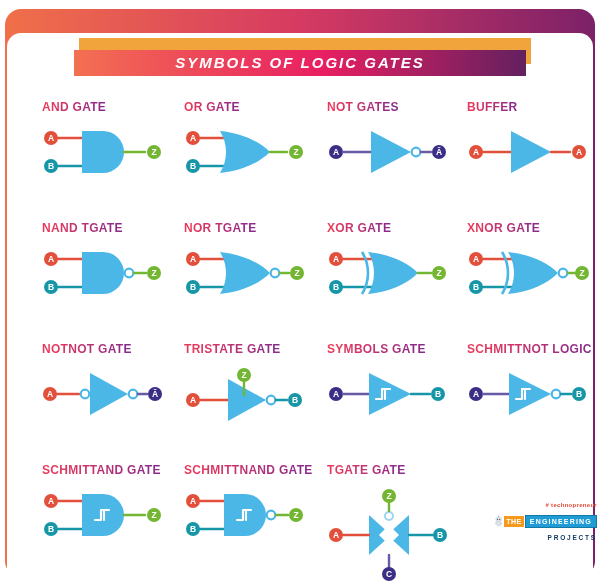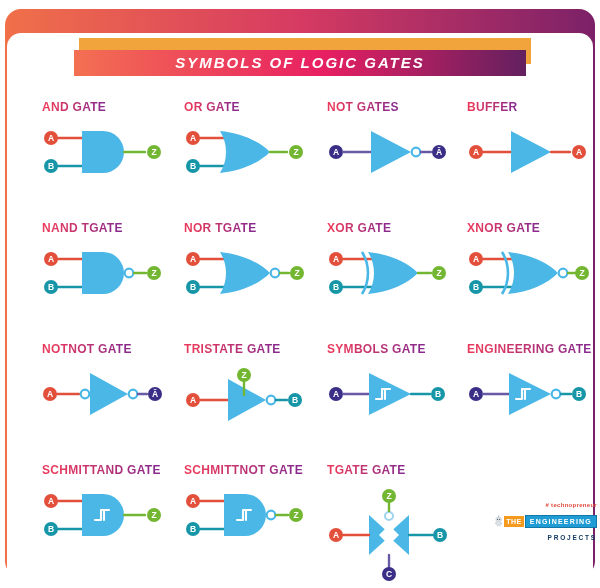--- a/index.html
+++ b/index.html
@@ -289,21 +289,21 @@
               </g>
               <line x1="84" y1="28" x2="103" y2="28" stroke="#1796a8" stroke-width="2.4" stroke-linecap="round"></line>
               <g>
                 <circle cx="111" cy="28" r="7" fill="#1796a8"></circle>
                 <text x="111" y="31" text-anchor="middle" font-size="8.5" font-weight="bold" fill="#fff" font-family="Liberation Sans, sans-serif">B</text>
               </g>
             </svg>
           </div>
       </div>
       <div class="cell">
-        <span class="gate-title">ENGINEERING GATE</span>
+        <span class="gate-title">SCHMITTNOT LOGIC</span>
         <div class="gate-figure">
             <svg width="130" height="56" viewBox="0 0 130 56" xmlns="http://www.w3.org/2000/svg">
               <g>
                 <circle cx="9" cy="28" r="7" fill="#3a2e86"></circle>
                 <text x="9" y="31" text-anchor="middle" font-size="8.5" font-weight="bold" fill="#fff" font-family="Liberation Sans, sans-serif">A</text>
               </g>
               <line x1="16" y1="28" x2="42" y2="28" stroke="#6a5aa5" stroke-width="2.4" stroke-linecap="round"></line>
               <path d="M42,7 L42,49 L84,28 Z" fill="#4ab7e7"></path>
               <g>
                 <path d="M49,33 H55 V23 H63" stroke="#fff" stroke-width="2.1" fill="none" stroke-linecap="round" stroke-linejoin="round"></path>
@@ -340,21 +340,21 @@
               </g>
               <line x1="82" y1="28" x2="103" y2="28" stroke="#73b632" stroke-width="2.4" stroke-linecap="round"></line>
               <g>
                 <circle cx="112" cy="28" r="7" fill="#73b632"></circle>
                 <text x="112" y="31" text-anchor="middle" font-size="8.5" font-weight="bold" fill="#fff" font-family="Liberation Sans, sans-serif">Z</text>
               </g>
             </svg>
           </div>
       </div>
       <div class="cell">
-        <span class="gate-title">SCHMITTNOT GATE</span>
+        <span class="gate-title">SCHMITTNAND GATE</span>
         <div class="gate-figure">
             <svg width="130" height="56" viewBox="0 0 130 56" xmlns="http://www.w3.org/2000/svg">
               <g>
                 <circle cx="9" cy="14" r="7" fill="#e2503c"></circle>
                 <text x="9" y="17" text-anchor="middle" font-size="8.5" font-weight="bold" fill="#fff" font-family="Liberation Sans, sans-serif">A</text>
               </g>
               <g>
                 <circle cx="9" cy="42" r="7" fill="#1796a8"></circle>
                 <text x="9" y="45" text-anchor="middle" font-size="8.5" font-weight="bold" fill="#fff" font-family="Liberation Sans, sans-serif">B</text>
               </g>

